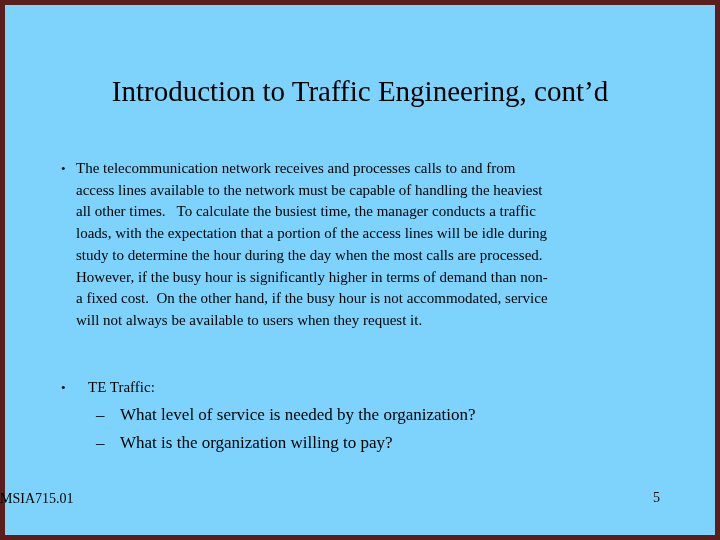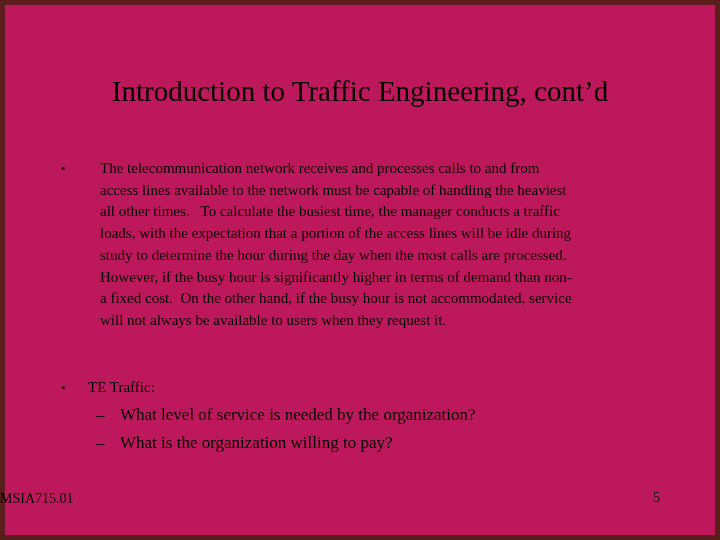--- a/index.html
+++ b/index.html
@@ -29,21 +29,21 @@
     white-space: pre;
   }
   .bullet-dot {
     position: absolute;
     left: 61px;
     font-size: 13px;
     line-height: 21.7px;
   }
   .para {
     position: absolute;
-    left: 100px;
+    left: 76px;
     top: 158px;
   }
   .para .line {
     font-size: 15px;
     line-height: 21.7px;
     white-space: pre;
   }
   .te-label {
     position: absolute;
     left: 88px;
@@ -81,21 +81,21 @@
     width: 60px;
     top: 489px;
     text-align: right;
     font-size: 14px;
     line-height: 18px;
   }
 </style>
 </head>
 <body>
 
-<div class="slide" style="background: #be185d;">
+<div class="slide" style="background: #7dd3fc;">
 
   <div class="frame" style="border-color: rgb(92, 29, 29);"></div>
 
   <div class="title">Introduction to Traffic Engineering, cont’d</div>
 
   <span class="bullet-dot" style="top:158px">•</span>
   <div class="para">
     <div class="line">The telecommunication network receives and processes calls to and from</div>
     <div class="line">access lines available to the network must be capable of handling the heaviest</div>
     <div class="line">all other times.   To calculate the busiest time, the manager conducts a traffic</div>

